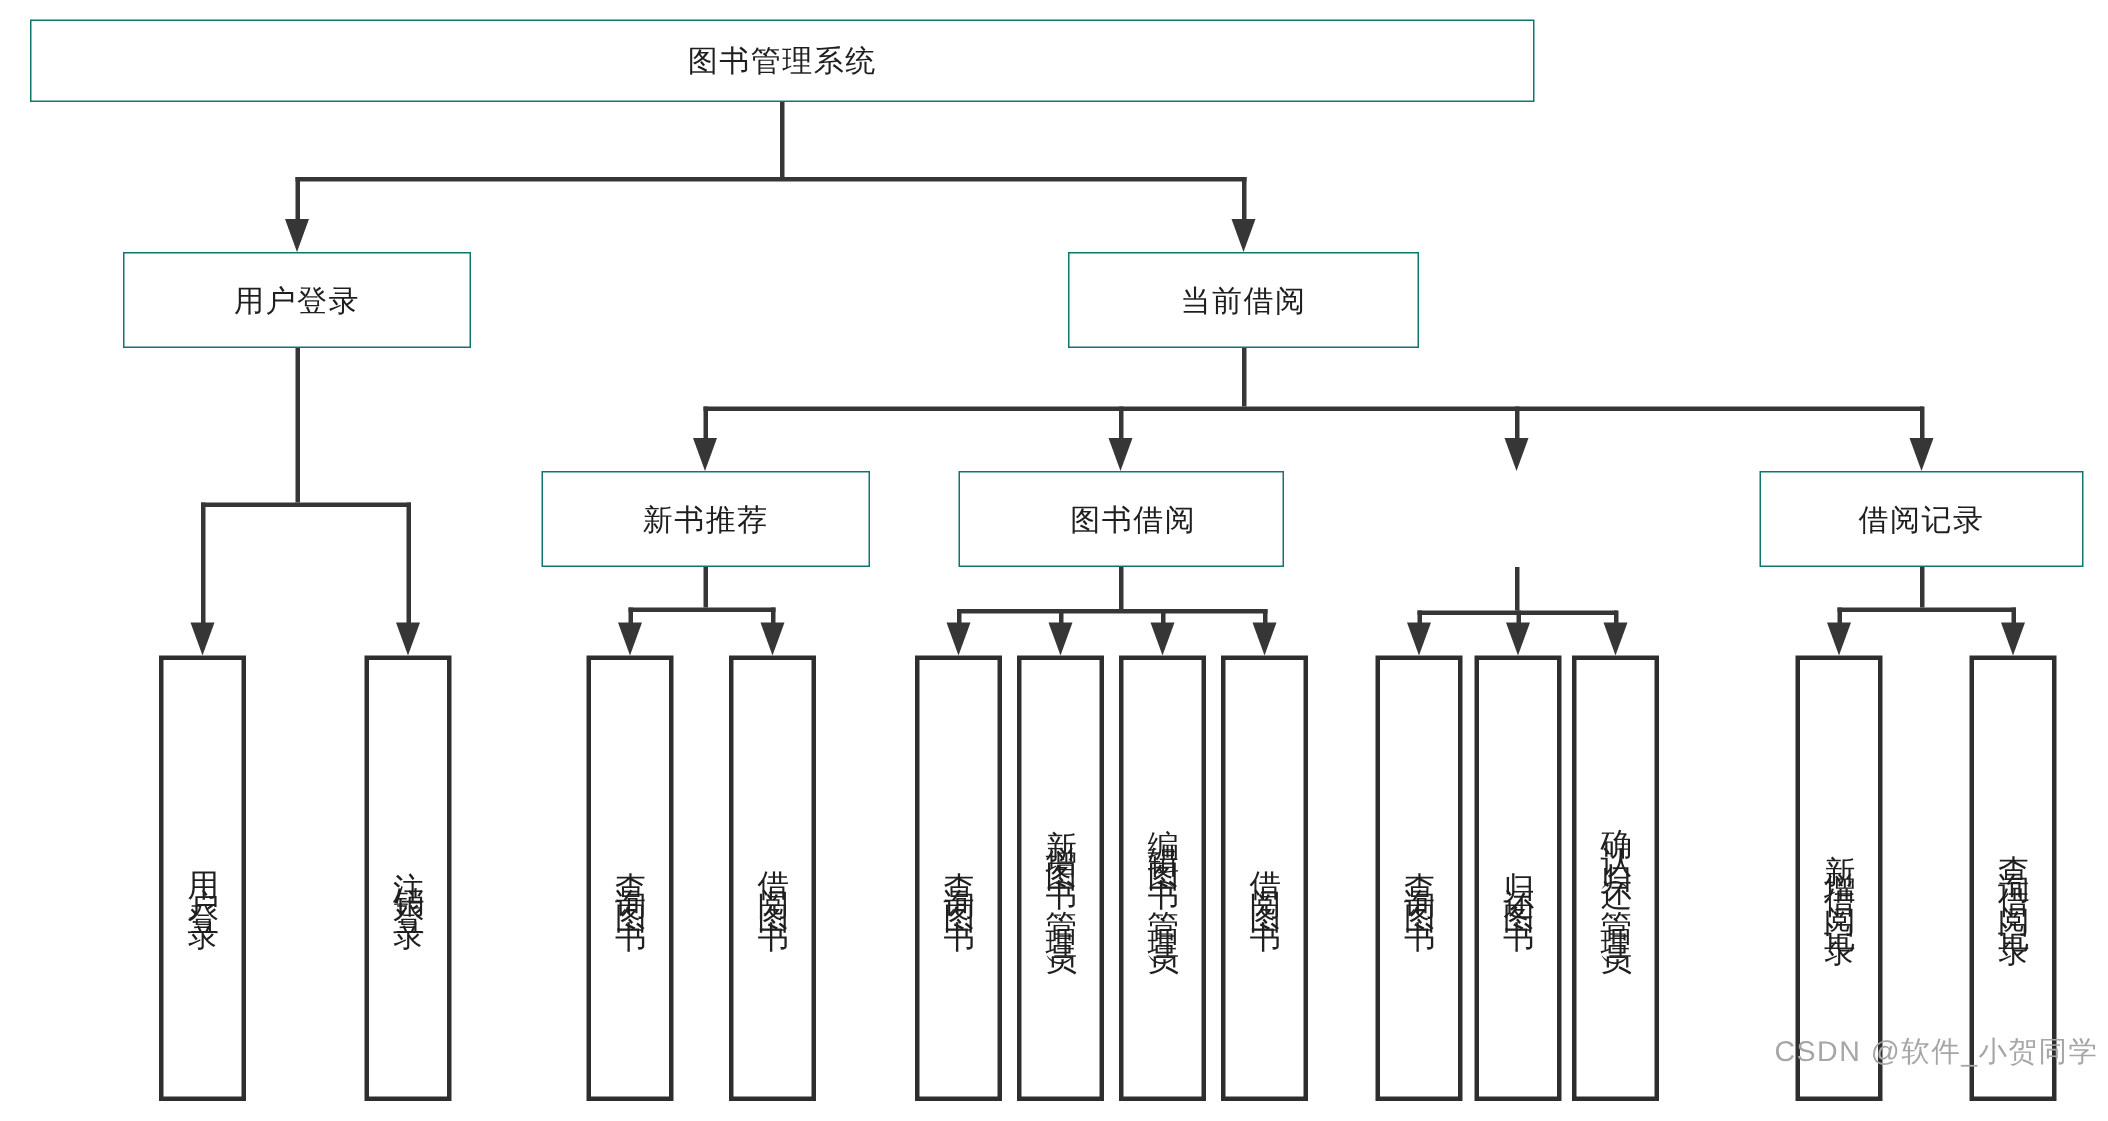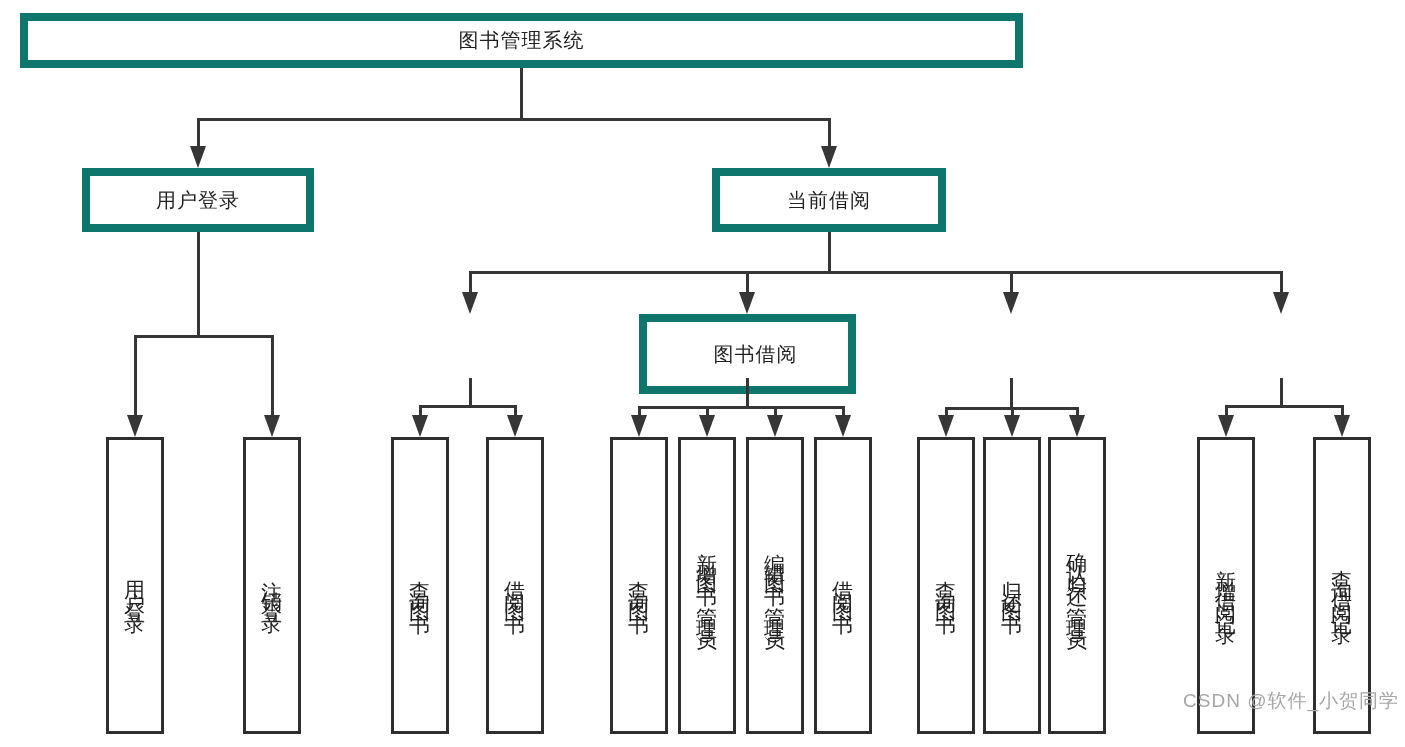--- a/index.html
+++ b/index.html
@@ -6,21 +6,21 @@
   #stage {
     position: relative;
     width: 1405px;
     height: 747px;
     background: #ffffff;
     font-family: "Liberation Sans", "DejaVu Sans", sans-serif;
     overflow: hidden;
   }
   .box {
     position: absolute;
-    border: 8px solid #0f766e;
+    border: 1px solid #0f766e;
     background: #ffffff;
     display: flex;
     align-items: center;
     justify-content: center;
     color: #1f1f1f;
     font-size: 20px;
     letter-spacing: 1px;
     box-sizing: border-box;
   }
   .vbox {
@@ -70,22 +70,28 @@
     <span>图书管理系统</span>
   </div>
 
   <div class="box" style="left:82px; top:168px; width:232px; height:64px;">
     <span>用户登录</span>
   </div>
   <div class="box" style="left:712px; top:168px; width:234px; height:64px;">
     <span>当前借阅</span>
   </div>
 
-  <div class="box" style="left:639px; top:314px; width:217px; height:80px;padding-left:16px;">
+  <div class="box" style="left:361px; top:314px; width:219px; height:64px;">
+    <span>新书推荐</span>
+  </div>
+  <div class="box" style="left:639px; top:314px; width:217px; height:64px;padding-left:16px;">
     <span>图书借阅</span>
+  </div>
+  <div class="box" style="left:1173px; top:314px; width:216px; height:64px;">
+    <span>借阅记录</span>
   </div>
 
   <div class="vbox" style="left:106px;">
     <span class="vtext">用户登录</span>
   </div>
   <div class="vbox" style="left:243px;">
     <span class="vtext">注销登录</span>
   </div>
 
   <div class="vbox" style="left:391px;">

